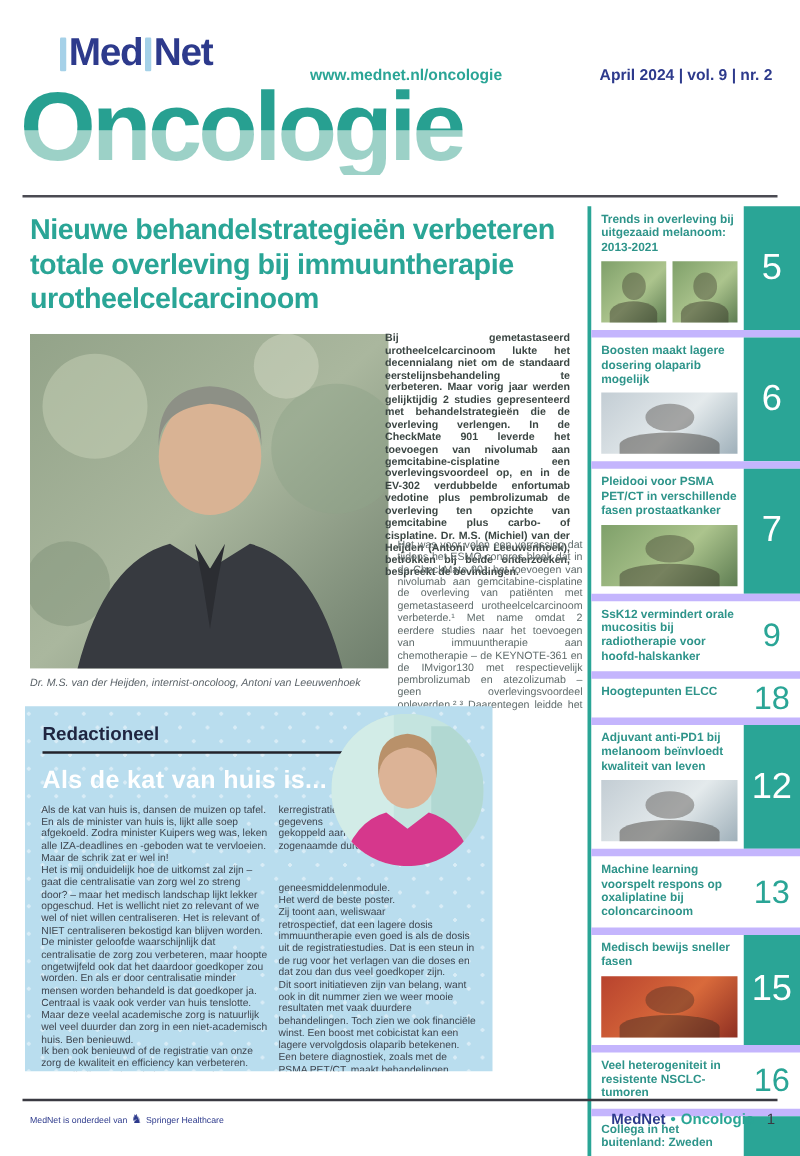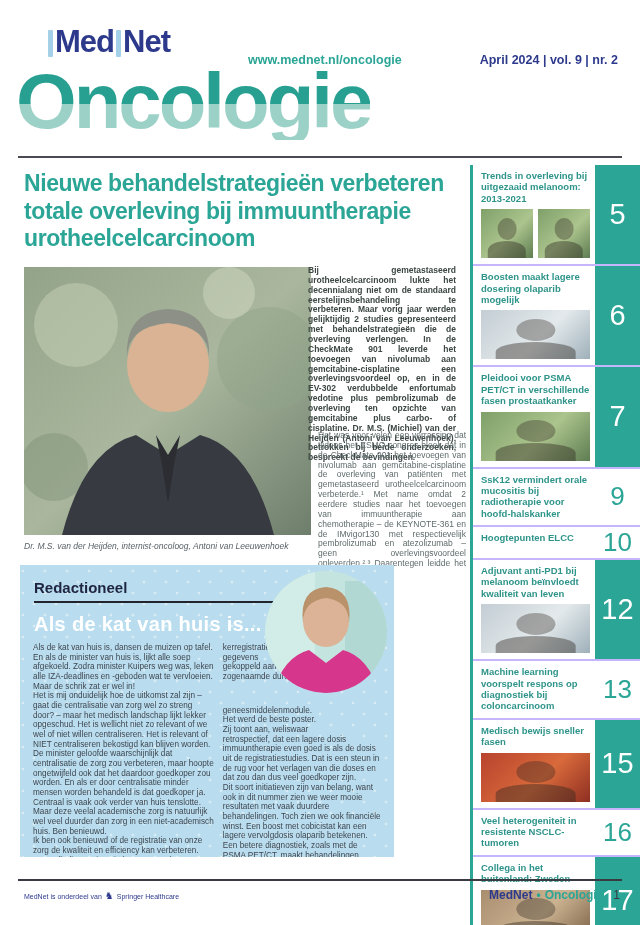--- a/index.html
+++ b/index.html
@@ -46,21 +46,21 @@
   .ed-cols p{margin:0;font-size:8.2px;line-height:1.18;color:#3F4650;}
   .ed-spacer{float:right;width:118px;height:104px;shape-outside:circle(104px at 126px -8px);}
   .ed-sign{margin-top:9px !important;font-weight:700;font-style:italic;color:#3A414B;}
   .ed-photo{position:absolute;right:7px;top:6px;width:122px;height:122px;border-radius:50%;overflow:hidden;}
   .ed-photo svg{display:block;width:100%;height:100%;}
 
   
   .toc{position:absolute;left:470px;top:165px;width:170px;min-height:692px;
        border-left:3px solid #2AA596;box-sizing:border-box;display:flex;flex-direction:column;}
   .toc-item{display:flex;align-items:stretch;}
-  .toc-item + .toc-item{border-top:2px solid #c4b5fd;}
+  .toc-item + .toc-item{border-top:6px solid #c4b5fd;}
   .toc-text{flex:1;padding:5px 5px 6px 8px;min-width:0;}
   .toc-title{font-size:9.5px;font-weight:700;color:#2E948A;line-height:1.2;}
   .toc-photos{display:flex;gap:5px;margin-top:5px;}
   .toc-photos .ph{flex:1;height:49px;position:relative;overflow:hidden;}
   .ph::before{content:"";position:absolute;top:18%;left:50%;transform:translateX(-50%);
               width:36%;height:44%;background:rgba(45,38,32,.35);border-radius:50%;}
   .ph::after{content:"";position:absolute;bottom:-4%;left:50%;transform:translateX(-50%);
              width:74%;height:40%;background:rgba(45,38,32,.42);border-radius:50% 50% 0 0;}
   .v-green{background:linear-gradient(135deg,#7FA06A,#ACC48D 55%,#5E7D52);}
   .v-indoor{background:linear-gradient(135deg,#C3CDD4,#E4EAEC 55%,#9FB0BA);}
@@ -190,34 +190,34 @@
         <div class="toc-item">
           <div class="toc-text">
             <div class="toc-title">SsK12 vermindert orale mucositis bij radiotherapie voor hoofd-halskanker</div>
           </div>
           <div class="toc-num on-white">9</div>
         </div>
         <div class="toc-item">
           <div class="toc-text">
             <div class="toc-title">Hoogtepunten ELCC</div>
           </div>
-          <div class="toc-num on-white">10</div>
+          <div class="toc-num on-white">18</div>
         </div>
         <div class="toc-item">
           <div class="toc-text">
             <div class="toc-title">Adjuvant anti-PD1 bij melanoom beïnvloedt kwaliteit van leven</div>
             <div class="toc-photos">
               <div class="ph v-indoor"></div>
             </div>
           </div>
           <div class="toc-num on-teal">12</div>
         </div>
         <div class="toc-item">
           <div class="toc-text">
-            <div class="toc-title">Machine learning voorspelt respons op diagnostiek bij coloncarcinoom</div>
+            <div class="toc-title">Machine learning voorspelt respons op oxaliplatine bij coloncarcinoom</div>
           </div>
           <div class="toc-num on-white">13</div>
         </div>
         <div class="toc-item">
           <div class="toc-text">
             <div class="toc-title">Medisch bewijs sneller fasen</div>
             <div class="toc-photos">
               <div class="ph v-red"></div>
             </div>
           </div>

